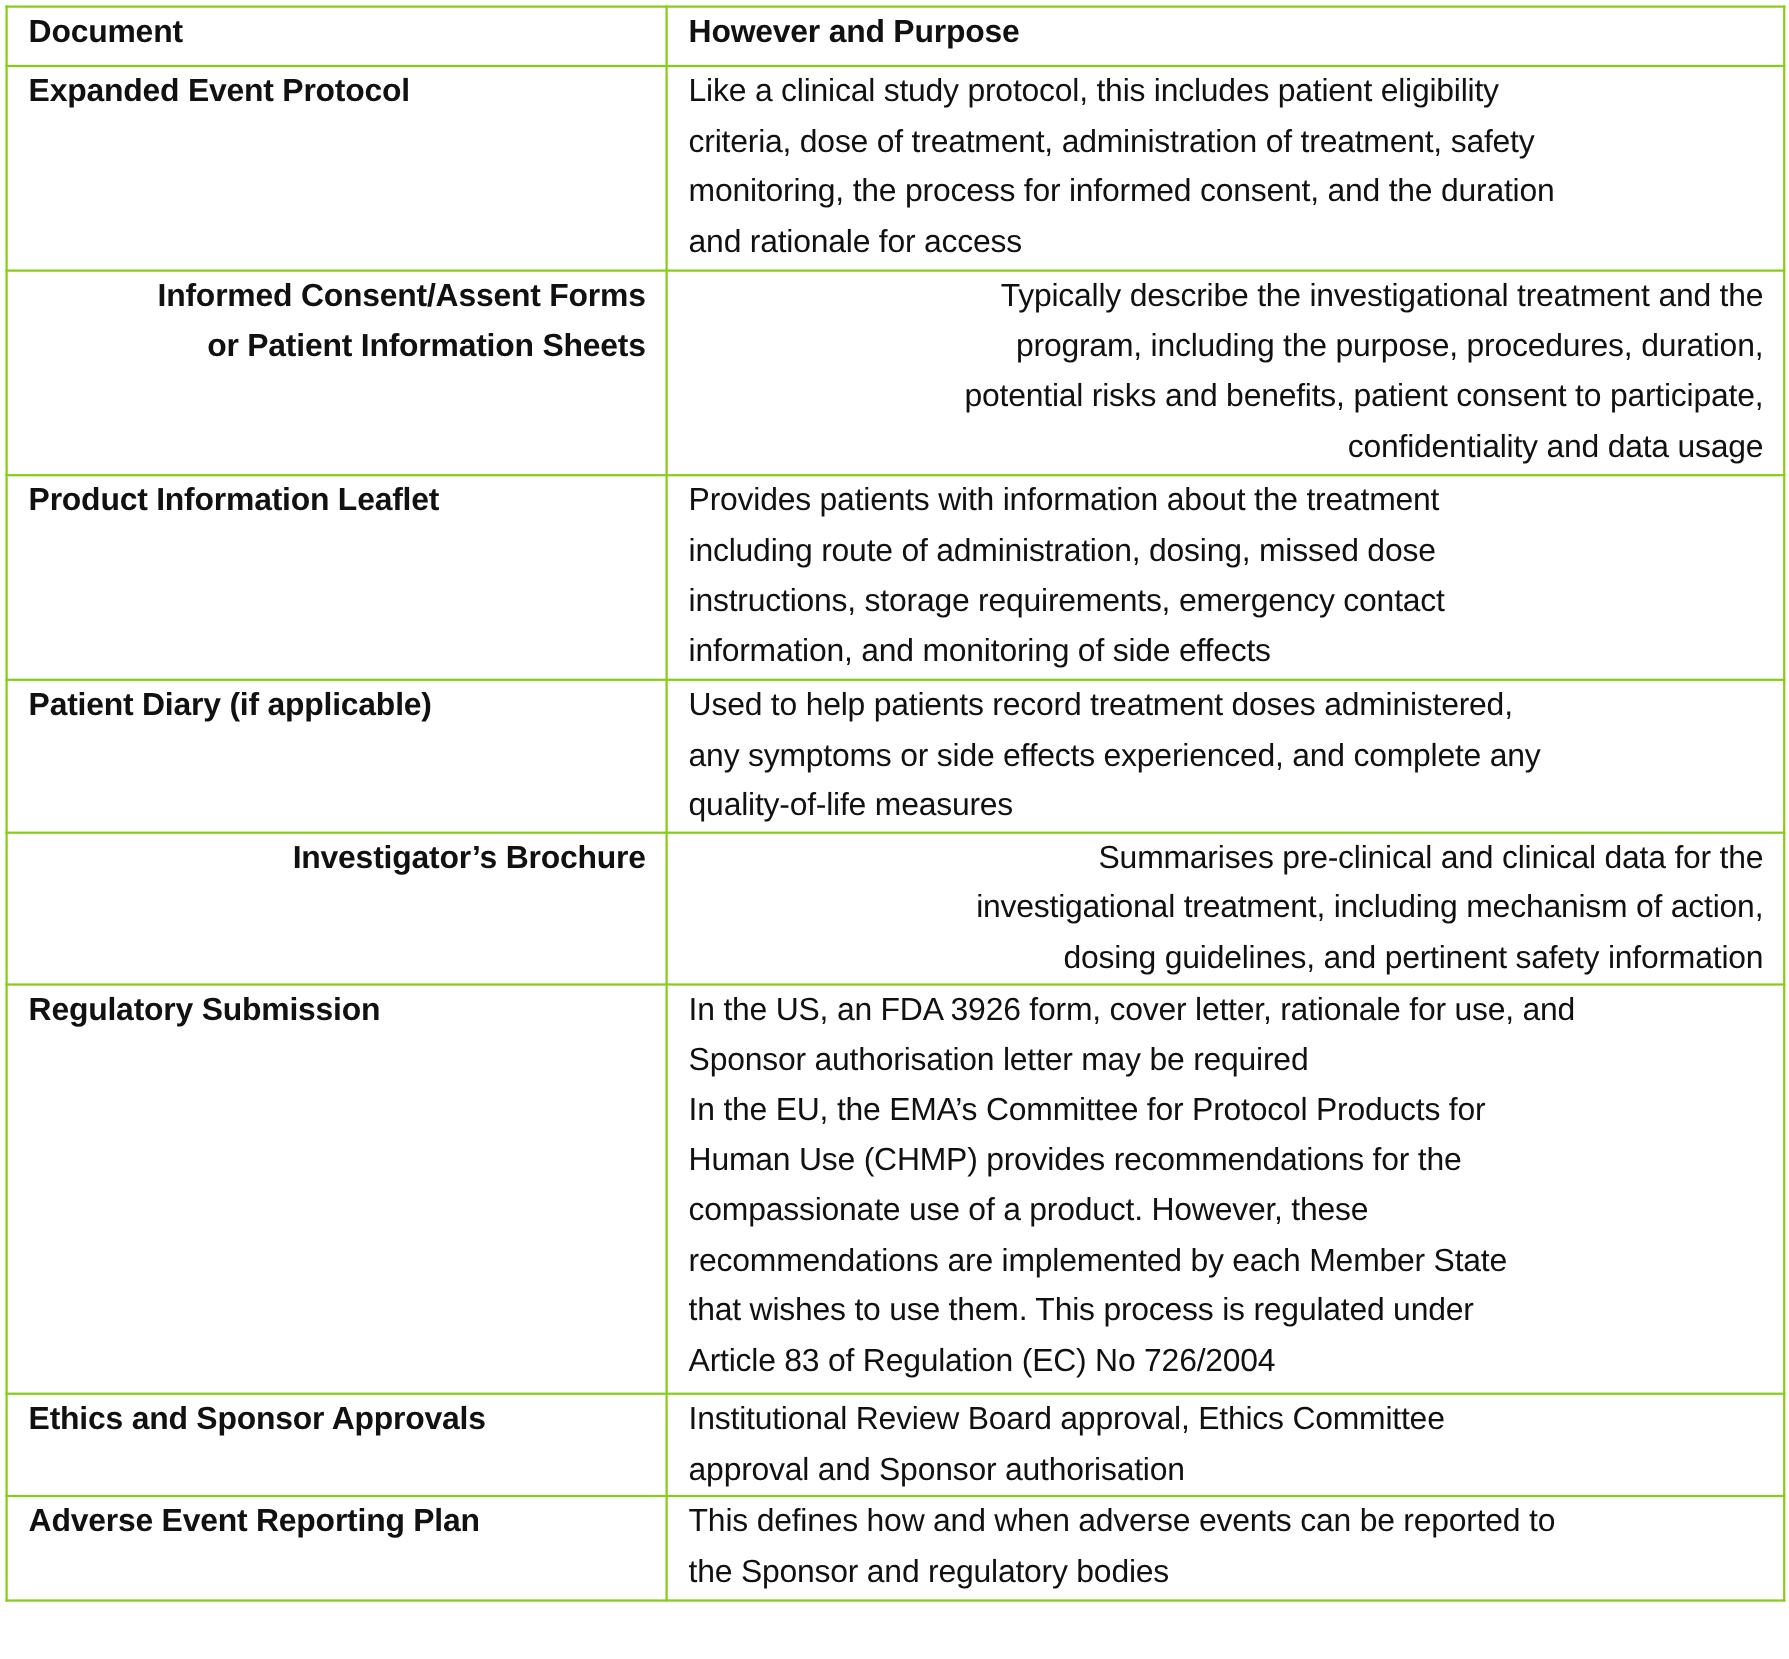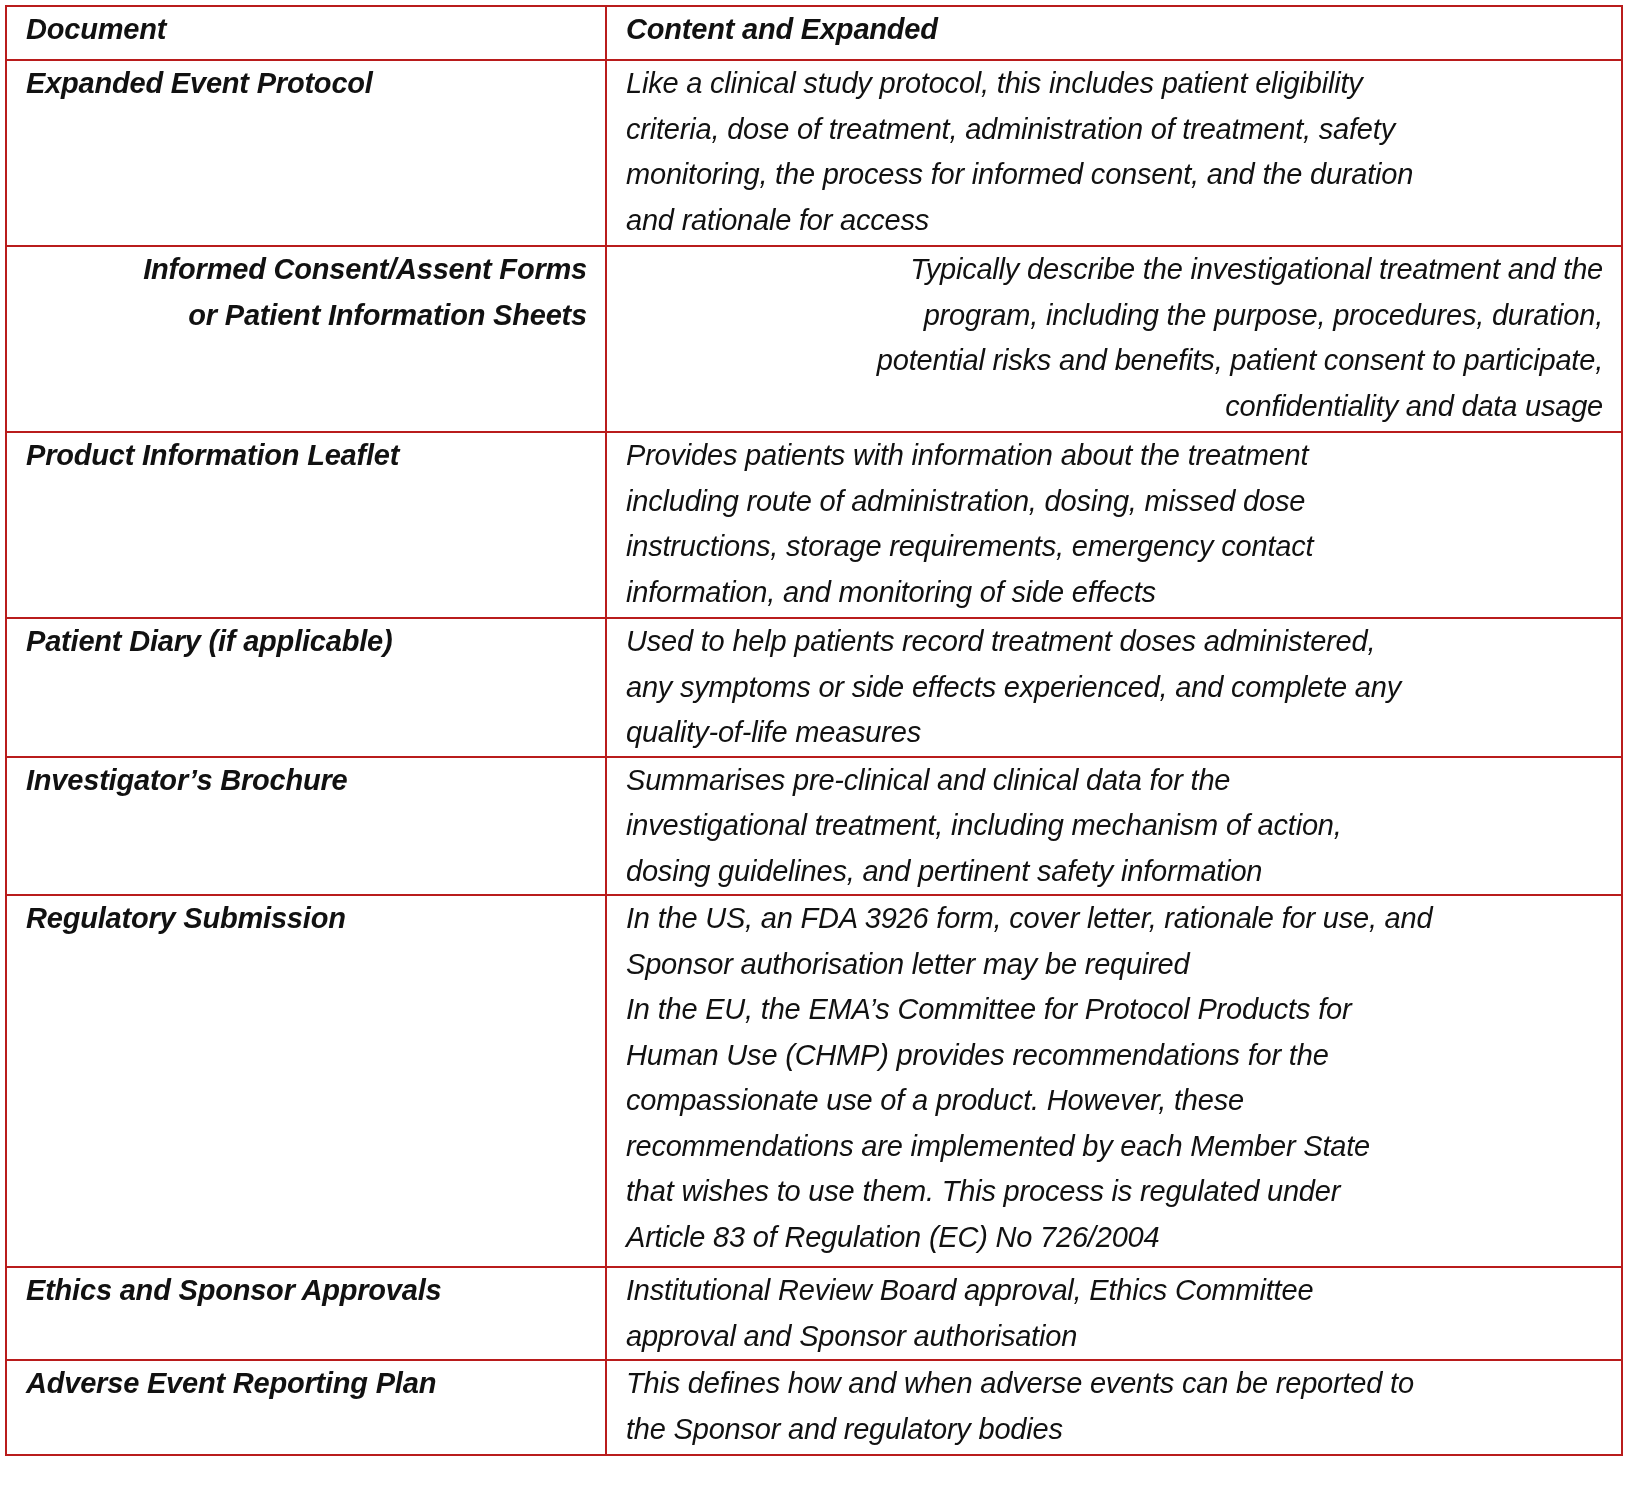--- a/index.html
+++ b/index.html
@@ -17,28 +17,27 @@
     }
     .doc-table {
       position: absolute;
       left: 5px;
       top: 5px;
       width: 1616px;
       border-collapse: collapse;
       table-layout: fixed;
     }
     .doc-table td, .doc-table th {
-      border: 2px solid #b91c1c;
+      border: 2px solid #84cc16;
       vertical-align: top;
       text-align: left;
       padding: 0 18px 0 19px;
       font-size: 29px;
       line-height: 45.5px;
       letter-spacing: -0.2px;
-      font-style: italic;
     }
     .doc-table col.c1 { width: 600px; }
     .doc-table col.c2 { width: 1016px; }
     .doc-table th {
       font-weight: bold;
       height: 52px;
       line-height: 44px;
     }
     .doc-table td.doc-name {
       font-weight: bold;
@@ -47,38 +46,38 @@
       font-weight: normal;
     }
     .line {
       display: block;
       white-space: nowrap;
     }
     tr.r1 td { height: 184px; }
     tr.r2 td { height: 184px; text-align: right; }
     tr.r3 td { height: 184px; }
     tr.r4 td { height: 136px; }
-    tr.r5 td { height: 136px; }
+    tr.r5 td { height: 136px; text-align: right; }
     tr.r6 td { height: 370px; }
     tr.r7 td { height: 91px; }
     tr.r8 td { height: 55px; }
     tr.r9 td { height: 93px; }
   </style>
 </head>
 <body>
 
 <table class="doc-table">
   <colgroup>
     <col class="c1">
     <col class="c2">
   </colgroup>
   <thead>
     <tr>
       <th>Document</th>
-      <th>Content and Expanded</th>
+      <th>However and Purpose</th>
     </tr>
   </thead>
   <tbody>
     <tr class="r1">
       <td class="doc-name">
         <span class="line">Expanded Event Protocol</span>
       </td>
       <td class="doc-desc">
         <span class="line">Like a clinical study protocol, this includes patient eligibility</span>
         <span class="line">criteria, dose of treatment, administration of treatment, safety</span>

